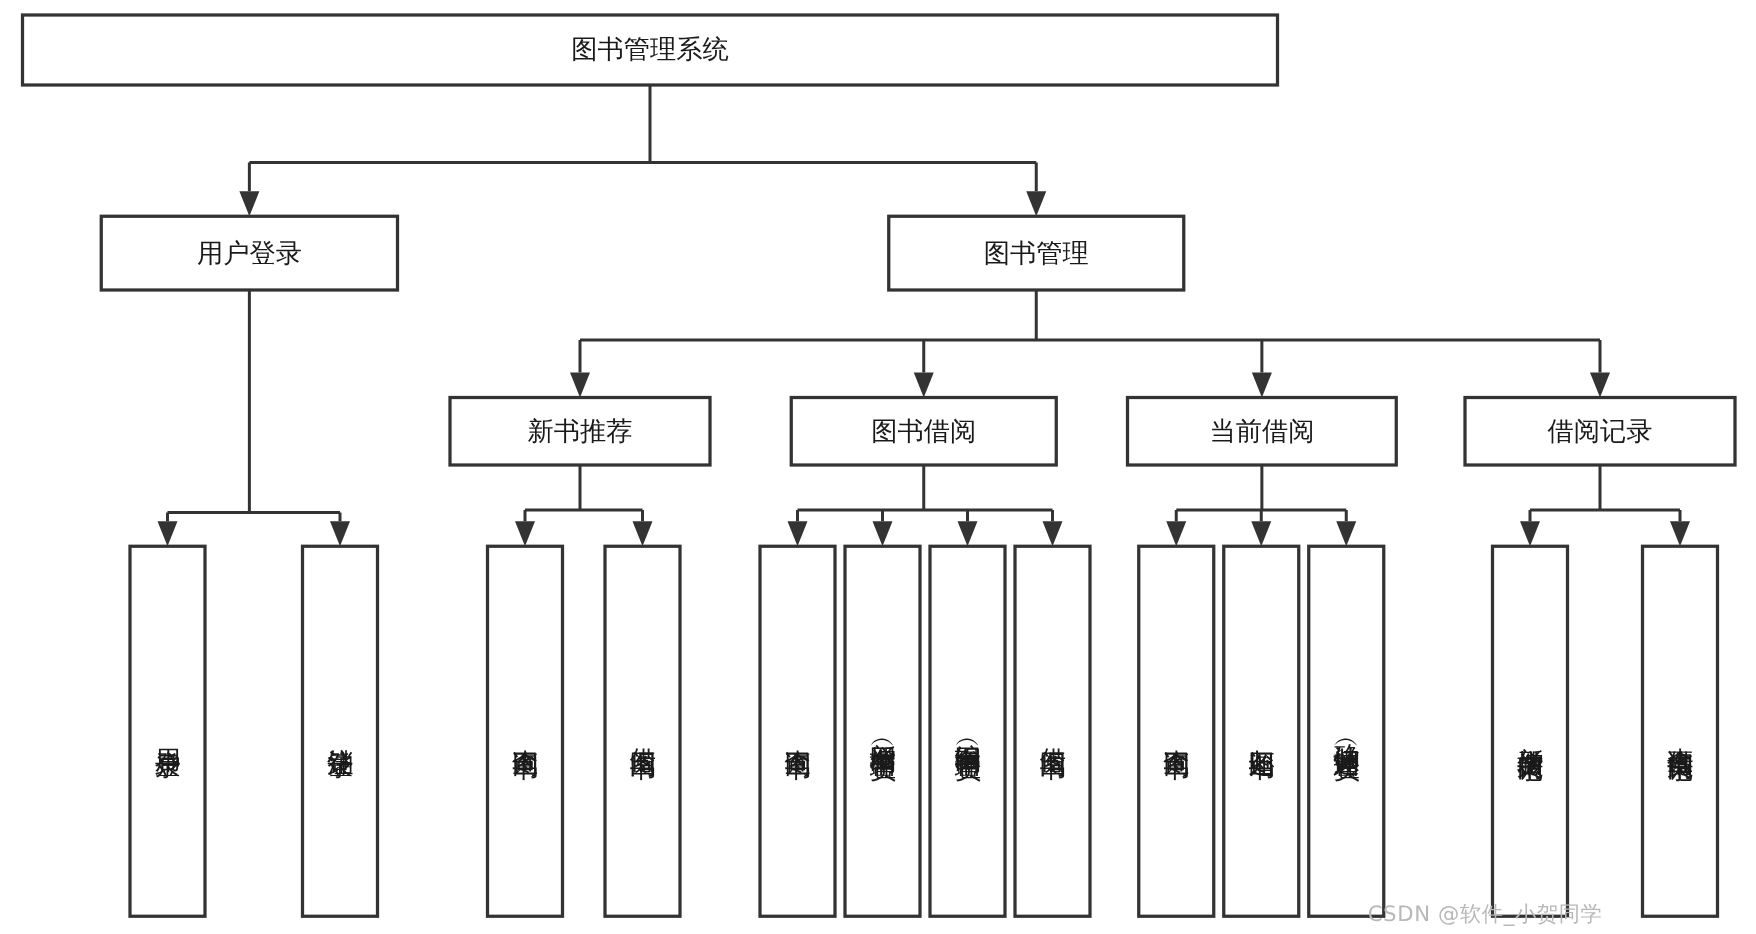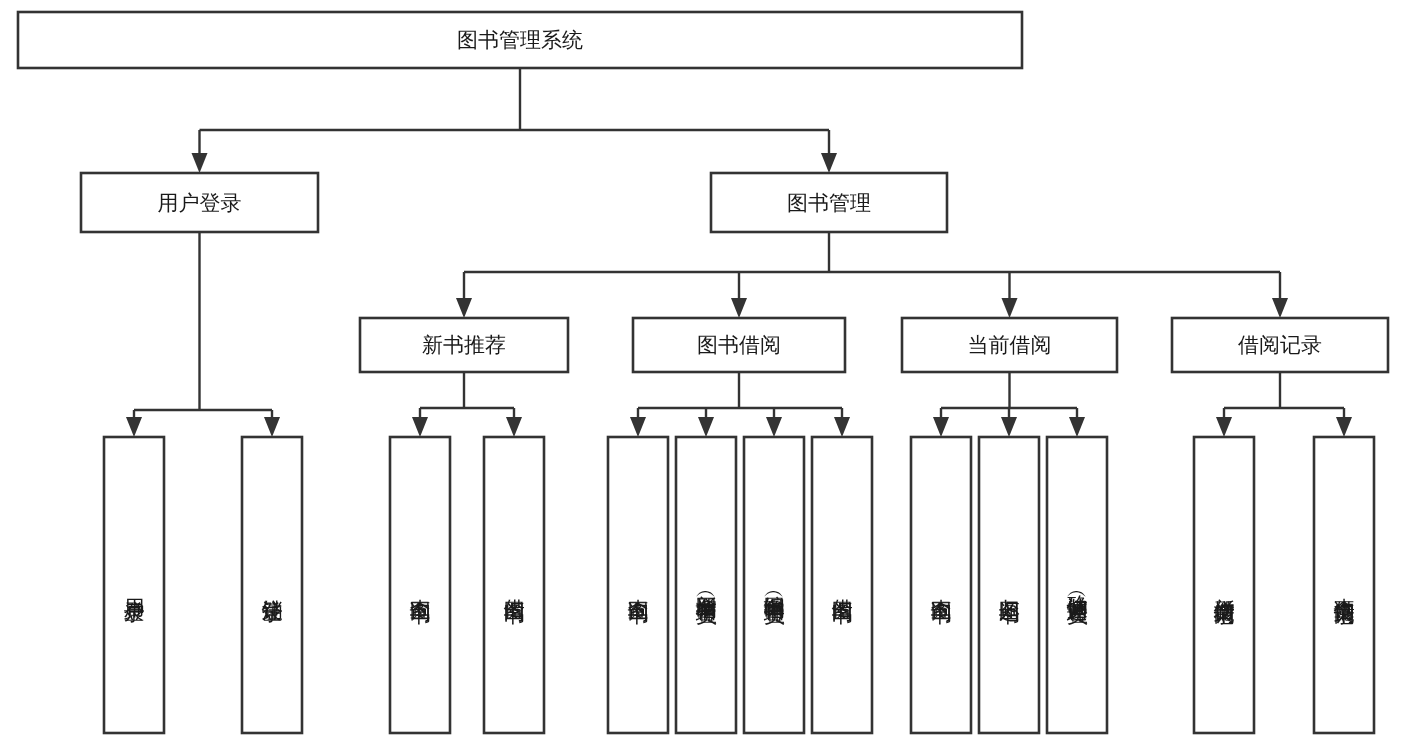--- a/index.html
+++ b/index.html
@@ -205,13 +205,14 @@
         <div class="node-label-v">确认归还（管理员）</div>
       </div>
       <div class="node-label-v-wrap" style="left: 1194px; top: 437px; width: 60px; height: 296px;">
         <div class="node-label-v">新增借阅记录</div>
       </div>
       <div class="node-label-v-wrap" style="left: 1314px; top: 437px; width: 60px; height: 296px;">
         <div class="node-label-v">查询借阅记录</div>
       </div>
     </div>
 
+  <div class="watermark">CSDN @软件_小贺同学</div>
 </div>
 
 </body></html>

